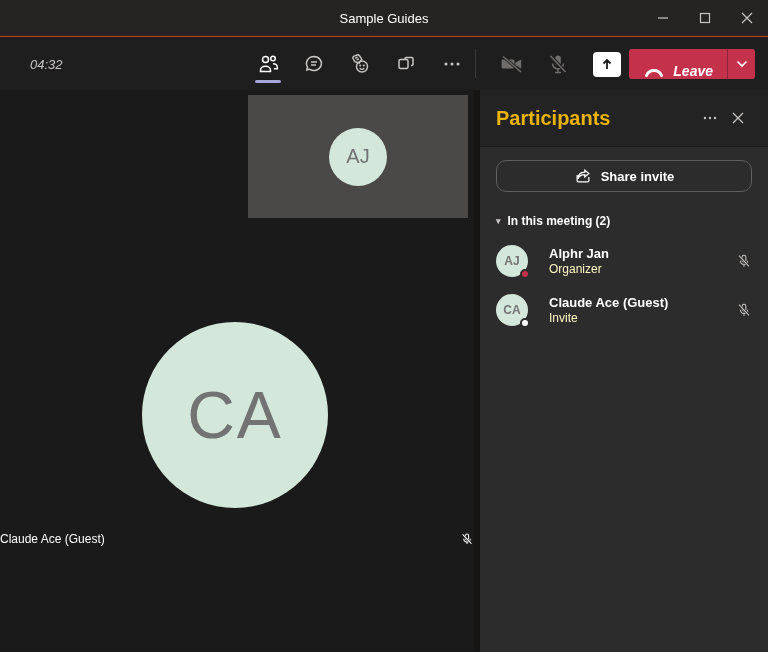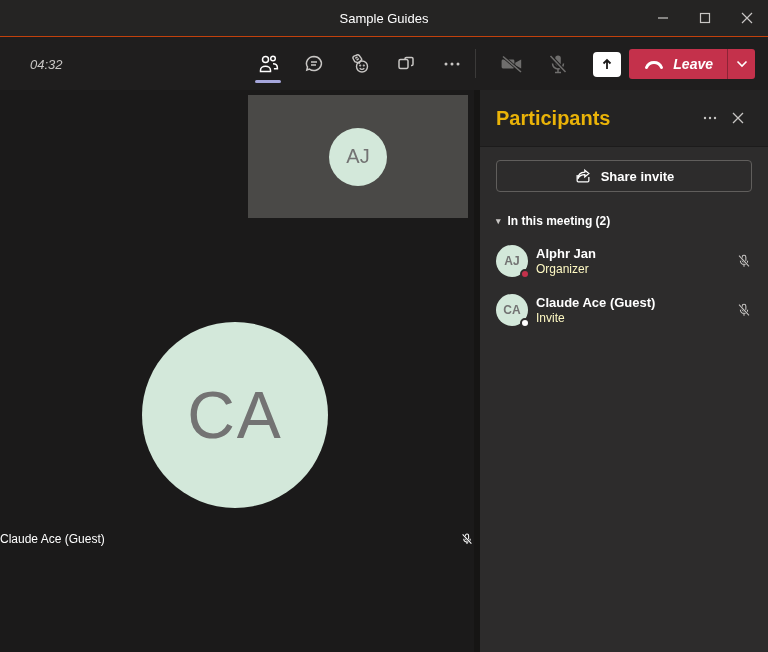--- a/index.html
+++ b/index.html
@@ -32,21 +32,21 @@
     background:#3b3a39; }
   .device-icons { position:absolute; left:493px; top:0; height:54px; display:flex;
     align-items:center; gap:8px; }
   .dbtn { width:38px; height:38px; display:flex; align-items:center;
     justify-content:center; color:#6f6e6d; }
   .share-chip { width:28px; height:25px; background:#ffffff; border-radius:4px;
     display:flex; align-items:center; justify-content:center; color:#1b1a1a;
     margin-left:8px; }
   .leave-group { position:absolute; right:13px; top:12px; height:30px;
     display:flex; border-radius:3px; overflow:hidden; }
-  .leave-main { display:flex; align-items:center; gap:8px; padding:0 14px;
+  .leave-main { display:flex; align-items:flex-end; gap:8px; padding:0 14px;
     color:#ffffff; font-size:14px; font-weight:bold; cursor:pointer; }
   .leave-caret { width:28px; display:flex; align-items:center; justify-content:center;
     border-left:1px solid rgba(0,0,0,0.28); color:#ffffff; cursor:pointer; }
 
   
   .content { flex:1; display:flex; min-height:0; }
   .stage { flex:1; position:relative; background:#1b1a1a; }
   .aj-tile { position:absolute; left:248px; top:5px; width:220px; height:123px;
     background:#4a4947; display:flex; align-items:center; justify-content:center; }
   .avatar-circle { border-radius:50%; background:#d3e8da; color:#737373;
@@ -67,32 +67,32 @@
   .ph-btn { width:28px; height:28px; display:flex; align-items:center;
     justify-content:center; color:#c8c6c4; cursor:pointer; }
   .panel-body { padding:0 16px; }
   .search-row { margin-top:20px; display:flex; align-items:center;
     border-bottom:2px solid #9a9cc9; padding-bottom:7px; }
   .search-row input { flex:1; background:transparent; border:0; outline:none;
     color:#ffffff; font-size:13px; font-family:"Liberation Sans", sans-serif; }
   .search-row input::placeholder { color:#a19f9d; }
   .search-row .sicon { color:#ffffff; display:flex; }
   .share-btn { margin-top:13px; width:100%; height:32px; background:transparent;
-    border:1px solid #605e5c; border-radius:4px; display:flex; align-items:center;
+    border:1px solid #605e5c; border-radius:10px; display:flex; align-items:center;
     justify-content:center; gap:9px; color:#ffffff; font-size:13px;
     font-weight:bold; cursor:pointer; font-family:"Liberation Sans", sans-serif; }
   .section-head { margin-top:22px; display:flex; align-items:center; gap:7px;
     color:#ffffff; font-size:12px; font-weight:bold; cursor:pointer; }
   .section-head .tri { color:#c8c6c4; font-size:9px; }
   .p-row { display:flex; align-items:center; margin-top:17px; }
   .p-av { position:relative; width:32px; height:32px; flex:0 0 auto; }
   .p-av .avatar-circle { width:32px; height:32px; font-size:12px; font-weight:bold; }
   .status-dot { position:absolute; right:-2px; bottom:-2px; width:10px; height:10px;
     border-radius:50%; border:2px solid #2d2c2c; }
-  .p-info { margin-left:8px; min-width:0; }
+  .p-info { margin-left:21px; min-width:0; }
   .p-name { color:#ffffff; font-size:13px; font-weight:bold; line-height:16px;
     white-space:nowrap; }
   .p-role { color:#fef9c3; font-size:12px; line-height:15px; }
   .p-mic { margin-left:auto; color:#c8c6c4; display:flex; }
   svg { display:block; }
 </style>
 </head>
 <body>
 
 <div class="window">

